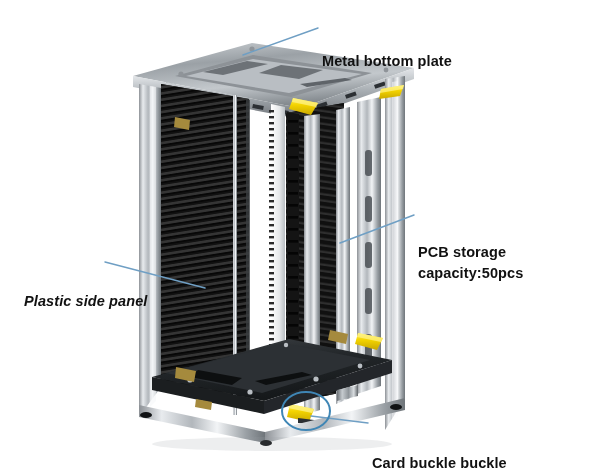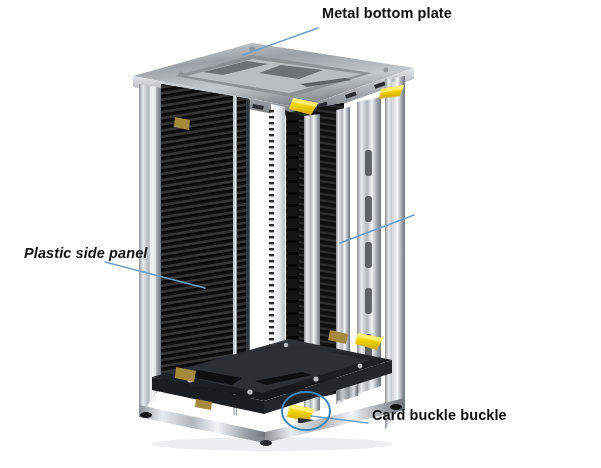--- a/index.html
+++ b/index.html
@@ -21,20 +21,21 @@
   
   .callout {
     position: absolute;
     font-family: "Liberation Sans", sans-serif;
     font-weight: bold;
     font-size: 14.5px;
     line-height: 21px;
     color: #111111;
     letter-spacing: 0.1px;
     white-space: nowrap;
+    margin-top: 48px;
   }
   #lbl-metal   { left: 322px; top: 3px; }
   #lbl-pcb     { left: 418px; top: 194px; }
   #lbl-plastic { left: 24px;  top: 243px; font-style: italic; }
   #lbl-card    { left: 372px; top: 405px; }
 
   .svg-layer {
     position: absolute;
     left: 0; top: 0;
     width: 601px; height: 468px;
@@ -339,20 +340,24 @@
       <line x1="105" y1="262" x2="205" y2="288"></line>
       <line x1="368" y1="423" x2="311" y2="416"></line>
     </g>
     <ellipse cx="306" cy="411" rx="24" ry="19" fill="none" stroke="#3f86b5" stroke-width="2"></ellipse>
   </svg>
 
   <div class="callout" id="lbl-metal">
     <div>Metal bottom plate</div>
   </div>
 
+  <div class="callout" id="lbl-pcb">
+    <div>PCB storage</div>
+    <div>capacity:50pcs</div>
+  </div>
 
   <div class="callout" id="lbl-plastic">
     <div>Plastic side panel</div>
   </div>
 
   <div class="callout" id="lbl-card">
     <div>Card buckle buckle</div>
   </div>
 
 </div>

